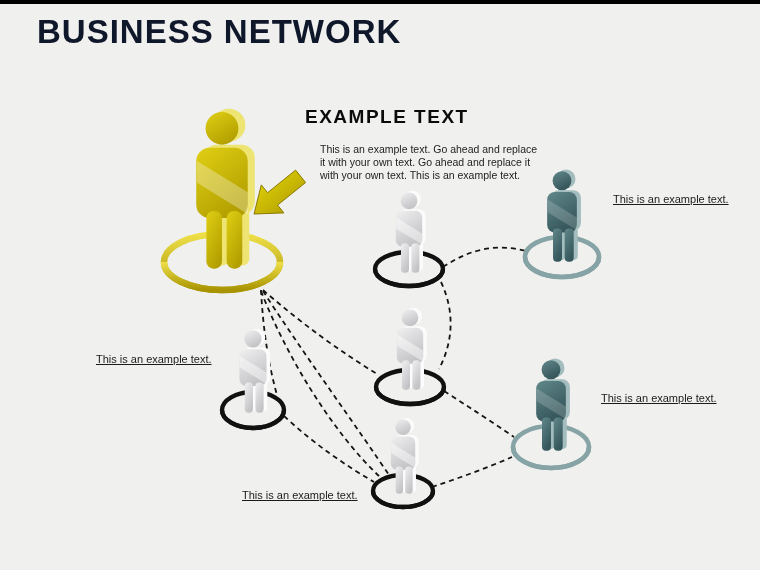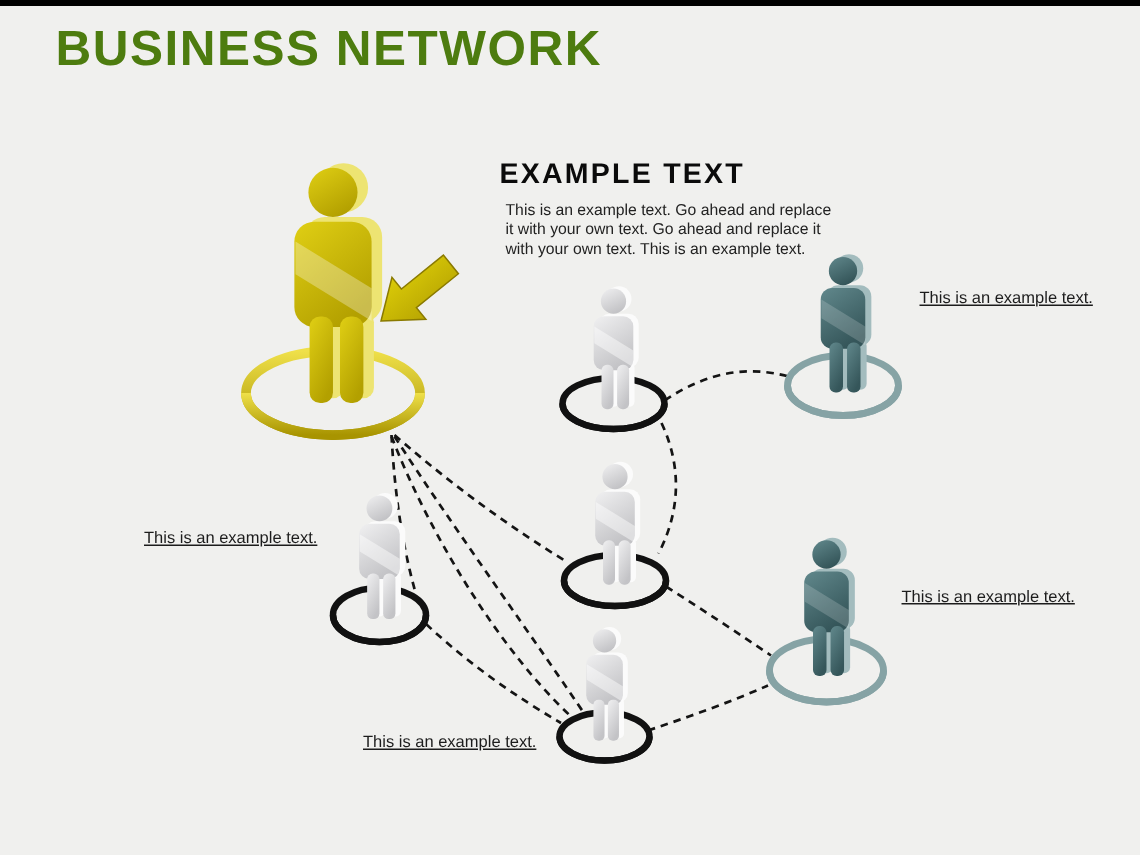--- a/index.html
+++ b/index.html
@@ -1,23 +1,23 @@
 <!DOCTYPE html>
 <html><head>
 <meta charset="utf-8">
 <style>
   html,body{margin:0;padding:0;background:#f0f0ee;}
   .stage{position:relative;width:760px;height:570px;background:#f0f0ee;overflow:hidden;
          font-family:"Liberation Sans", sans-serif;}
   .top-bar{position:absolute;top:0;left:0;width:760px;height:4px;background:#000;}
   .slide-title{position:absolute;left:37px;top:13px;margin:0;font-size:33px;font-weight:800;
-               letter-spacing:1px;color:#4d7c0f;}
-  .example{position:absolute;left:333px;top:106px;width:240px;}
+               letter-spacing:1px;color:#0f172a;}
+  .example{position:absolute;left:305px;top:106px;width:240px;}
   .example h2{margin:0 0 6px 0;font-size:19px;font-weight:800;letter-spacing:1.5px;color:#0b0b0b;}
-  .example p{margin:4px;font-size:10.5px;line-height:1.26;color:#222;width:224px;}
+  .example p{margin:15px;font-size:10.5px;line-height:1.26;color:#222;width:224px;}
   #diagram-svg{position:absolute;left:0;top:0;}
   .node-label{position:absolute;font-size:11px;color:#1c1c1c;white-space:nowrap;text-decoration:underline;}
 </style>
 </head>
 <body>
 
 <div class="stage" style="background: rgb(240, 240, 238);">
   <div class="top-bar" style="background: rgb(0, 0, 0);"></div>
   <h1 class="slide-title">BUSINESS NETWORK</h1>
 

